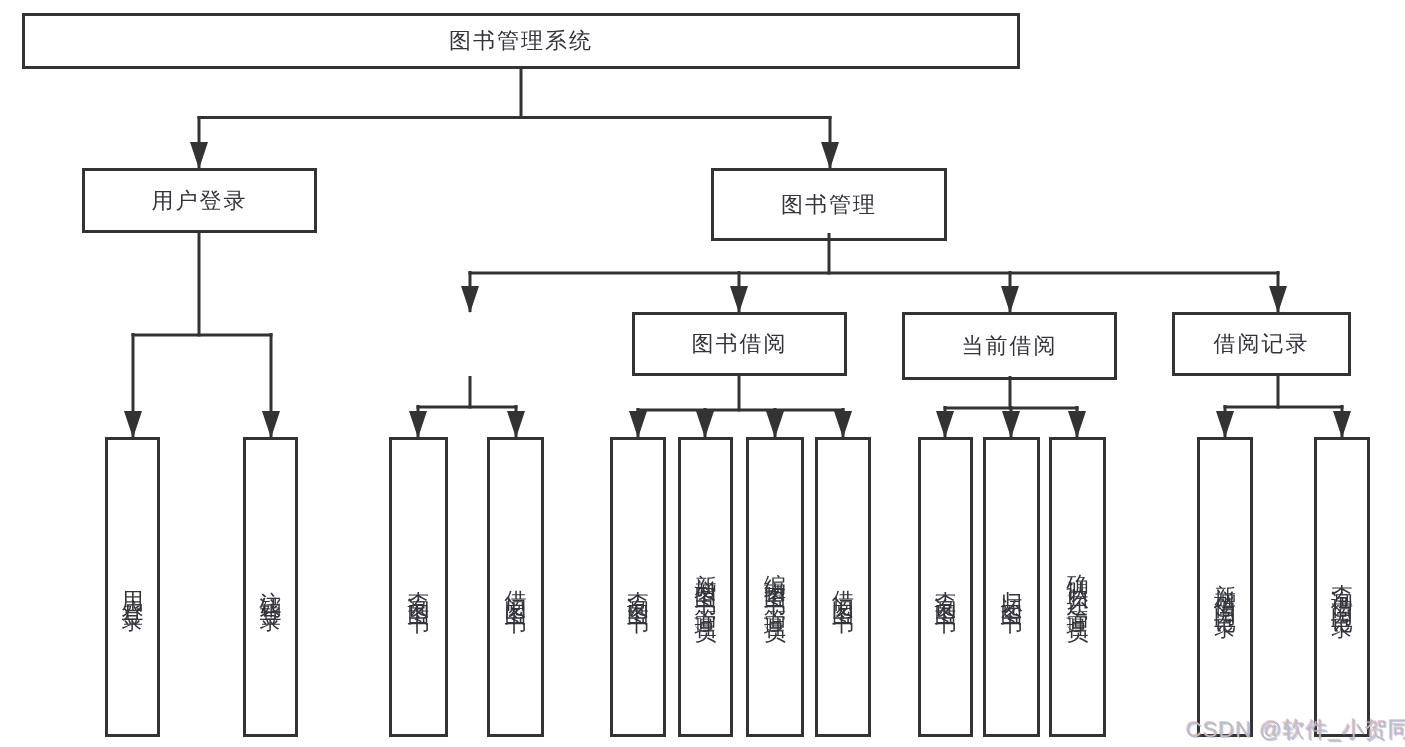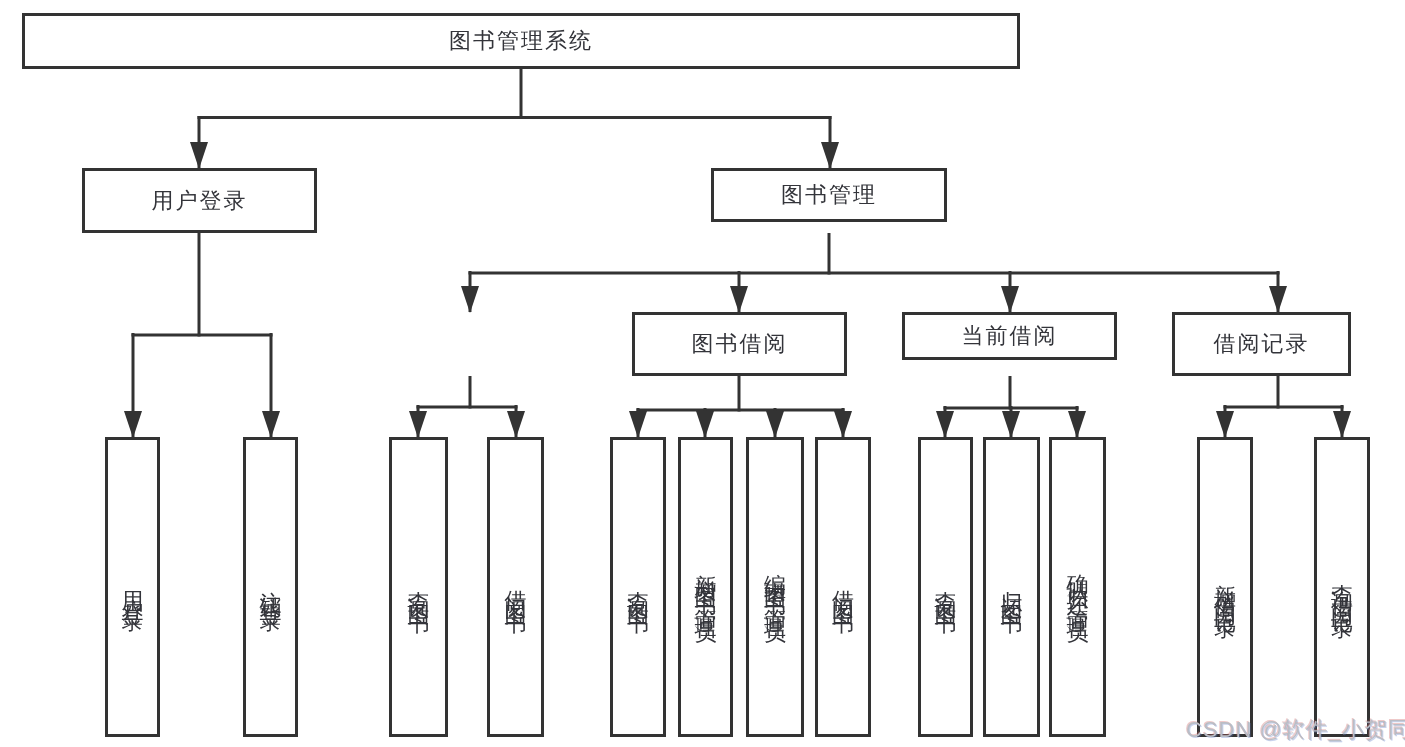--- a/index.html
+++ b/index.html
@@ -57,28 +57,28 @@
 
 <div id="stage">
 
   <div class="node h" style="left:22px;top:13px;width:998px;height:56px">
     <span>图书管理系统</span>
   </div>
 
   <div class="node h" style="left:82px;top:168px;width:235px;height:65px">
     <span>用户登录</span>
   </div>
-  <div class="node h" style="left:711px;top:168px;width:236px;height:54px">
+  <div class="node h" style="left:711px;top:168px;width:236px;height:73px">
     <span>图书管理</span>
   </div>
 
   <div class="node h" style="left:632px;top:312px;width:215px;height:64px">
     <span>图书借阅</span>
   </div>
-  <div class="node h" style="left:902px;top:312px;width:215px;height:48px">
+  <div class="node h" style="left:902px;top:312px;width:215px;height:68px">
     <span>当前借阅</span>
   </div>
   <div class="node h" style="left:1172px;top:312px;width:179px;height:64px">
     <span>借阅记录</span>
   </div>
 
   <div class="node v" style="left:105px;top:437px;width:55px;height:300px">
     <span>用户登录</span>
   </div>
   <div class="node v" style="left:243px;top:437px;width:55px;height:300px">

